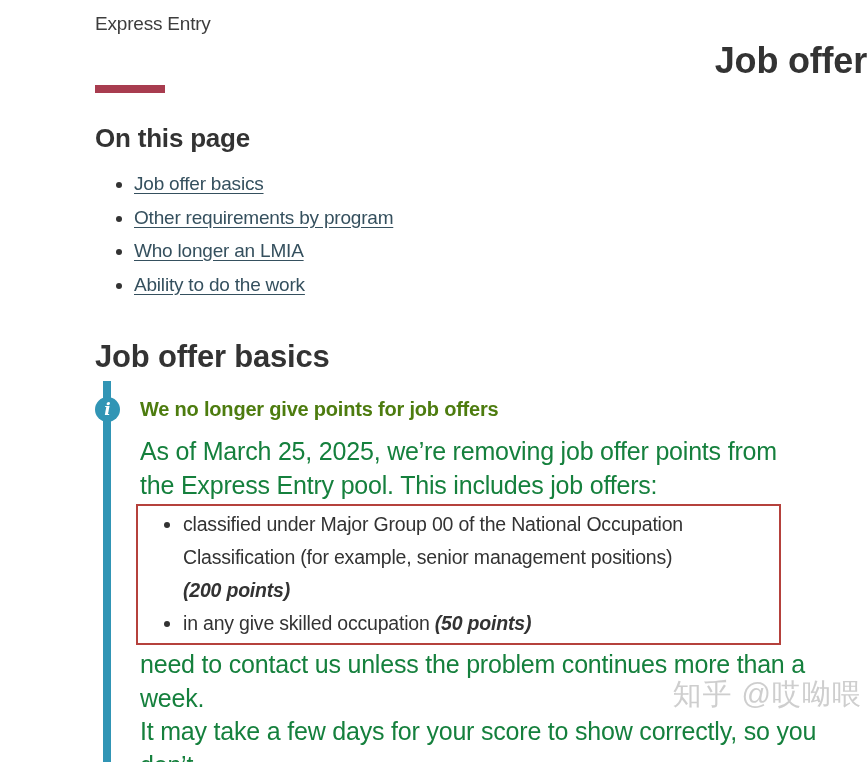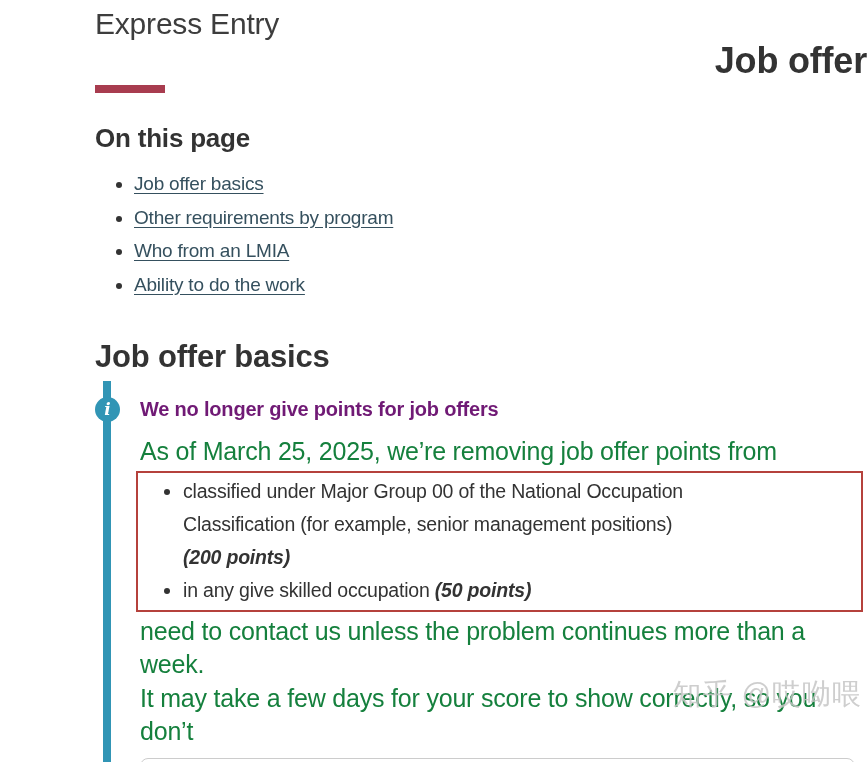--- a/index.html
+++ b/index.html
@@ -11,21 +11,21 @@
     overflow: hidden;
     position: relative;
   }
   .content {
     position: relative;
     z-index: 1;
     padding: 10px 0 0 95px;
     letter-spacing: -0.2px;
   }
   .supertitle {
-    font-size: 30px;
+    font-size: 19px;
     line-height: 28px;
     color: #3d3d3d;
   }
   h1.page-title {
     font-size: 36px;
     line-height: 42px;
     font-weight: 700;
     color: #333;
     margin-top: 2px;
     text-align: right;
@@ -89,32 +89,32 @@
     font-style: italic;
     font-size: 17px;
     text-align: center;
     line-height: 25px;
   }
   .callout-title {
     padding-top: 13px;
     font-size: 20px;
     line-height: 30px;
     font-weight: 700;
-    color: #701a75;
+    color: #4d7c0f;
   }
   .line {
     font-size: 25px;
     line-height: 33.5px;
     color: #15803d;
   }
   .para1 { margin-top: 11px; }
   .annotation-box {
     margin-left: -4px;
     margin-top: 2px;
-    width: 727px;
+    width: 645px;
     border: 2px solid #b5413c;
     padding: 2px 0 3px 0;
   }
   .annotation-box ul {
     list-style: disc;
     padding-left: 45px;
   }
   .annotation-box li {
     font-size: 19.5px;
     line-height: 33px;
@@ -149,34 +149,35 @@
 <div class="content">
 
   <div class="supertitle">Express Entry</div>
   <h1 class="page-title">Job offer</h1>
   <div class="red-bar"></div>
 
   <h2 class="toc-heading">On this page</h2>
   <ul class="toc">
     <li><a href="#">Job offer basics</a></li>
     <li><a href="#">Other requirements by program</a></li>
-    <li><a href="#">Who from an LMIA</a></li>
+    <li><a href="#">Who longer an LMIA</a></li>
     <li><a href="#">Ability to do the work</a></li>
   </ul>
 
   <h2 class="section-heading">Job offer basics</h2>
 
   <div class="callout">
     <div class="callout-bar"></div>
     <div class="info-icon">i</div>
 
     <div class="callout-title">We no longer give points for job offers</div>
 
     <div class="para1">
       <div class="line">As of March 25, 2025, we’re removing job offer points from</div>
+      <div class="line">the Express Entry pool. This includes job offers:</div>
     </div>
 
     <div class="annotation-box">
       <ul>
         <li>
           <div>classified under Major Group 00 of the National Occupation</div>
           <div>Classification (for example, senior management positions)</div>
           <div class="bold">(200 points)</div>
         </li>
         <li><span>in any give skilled occupation </span><span class="bold">(50 points)</span></li>

